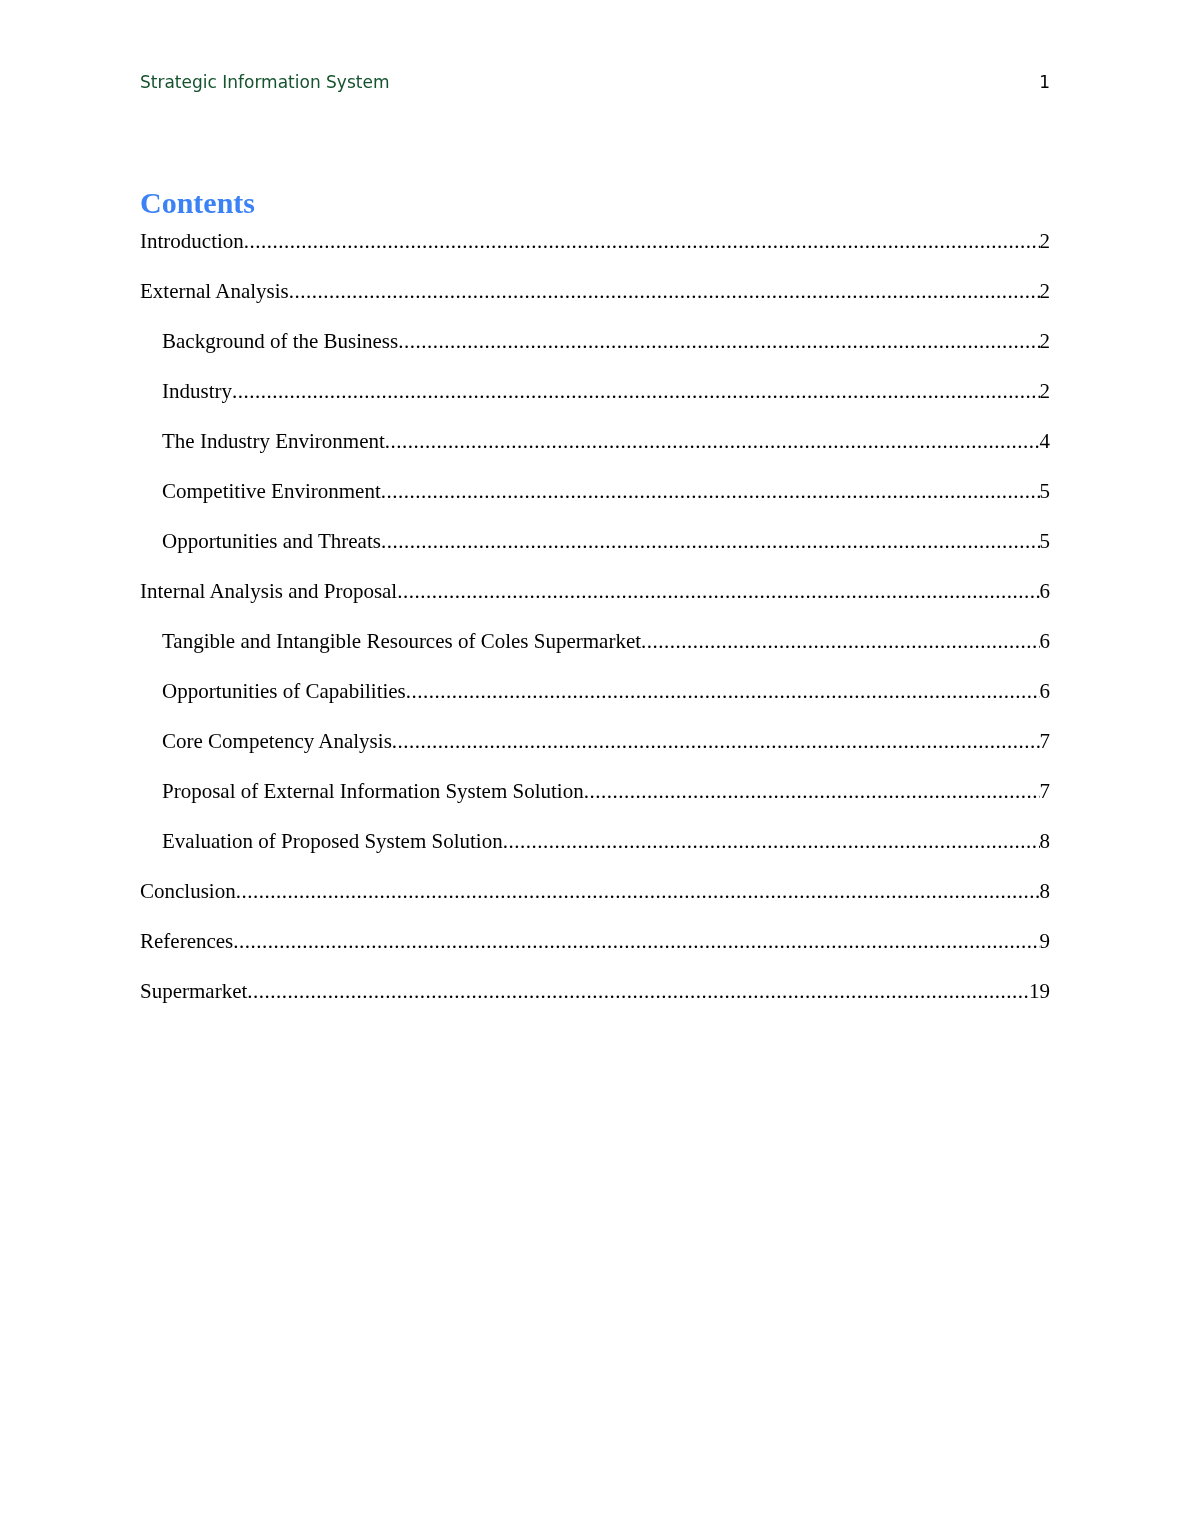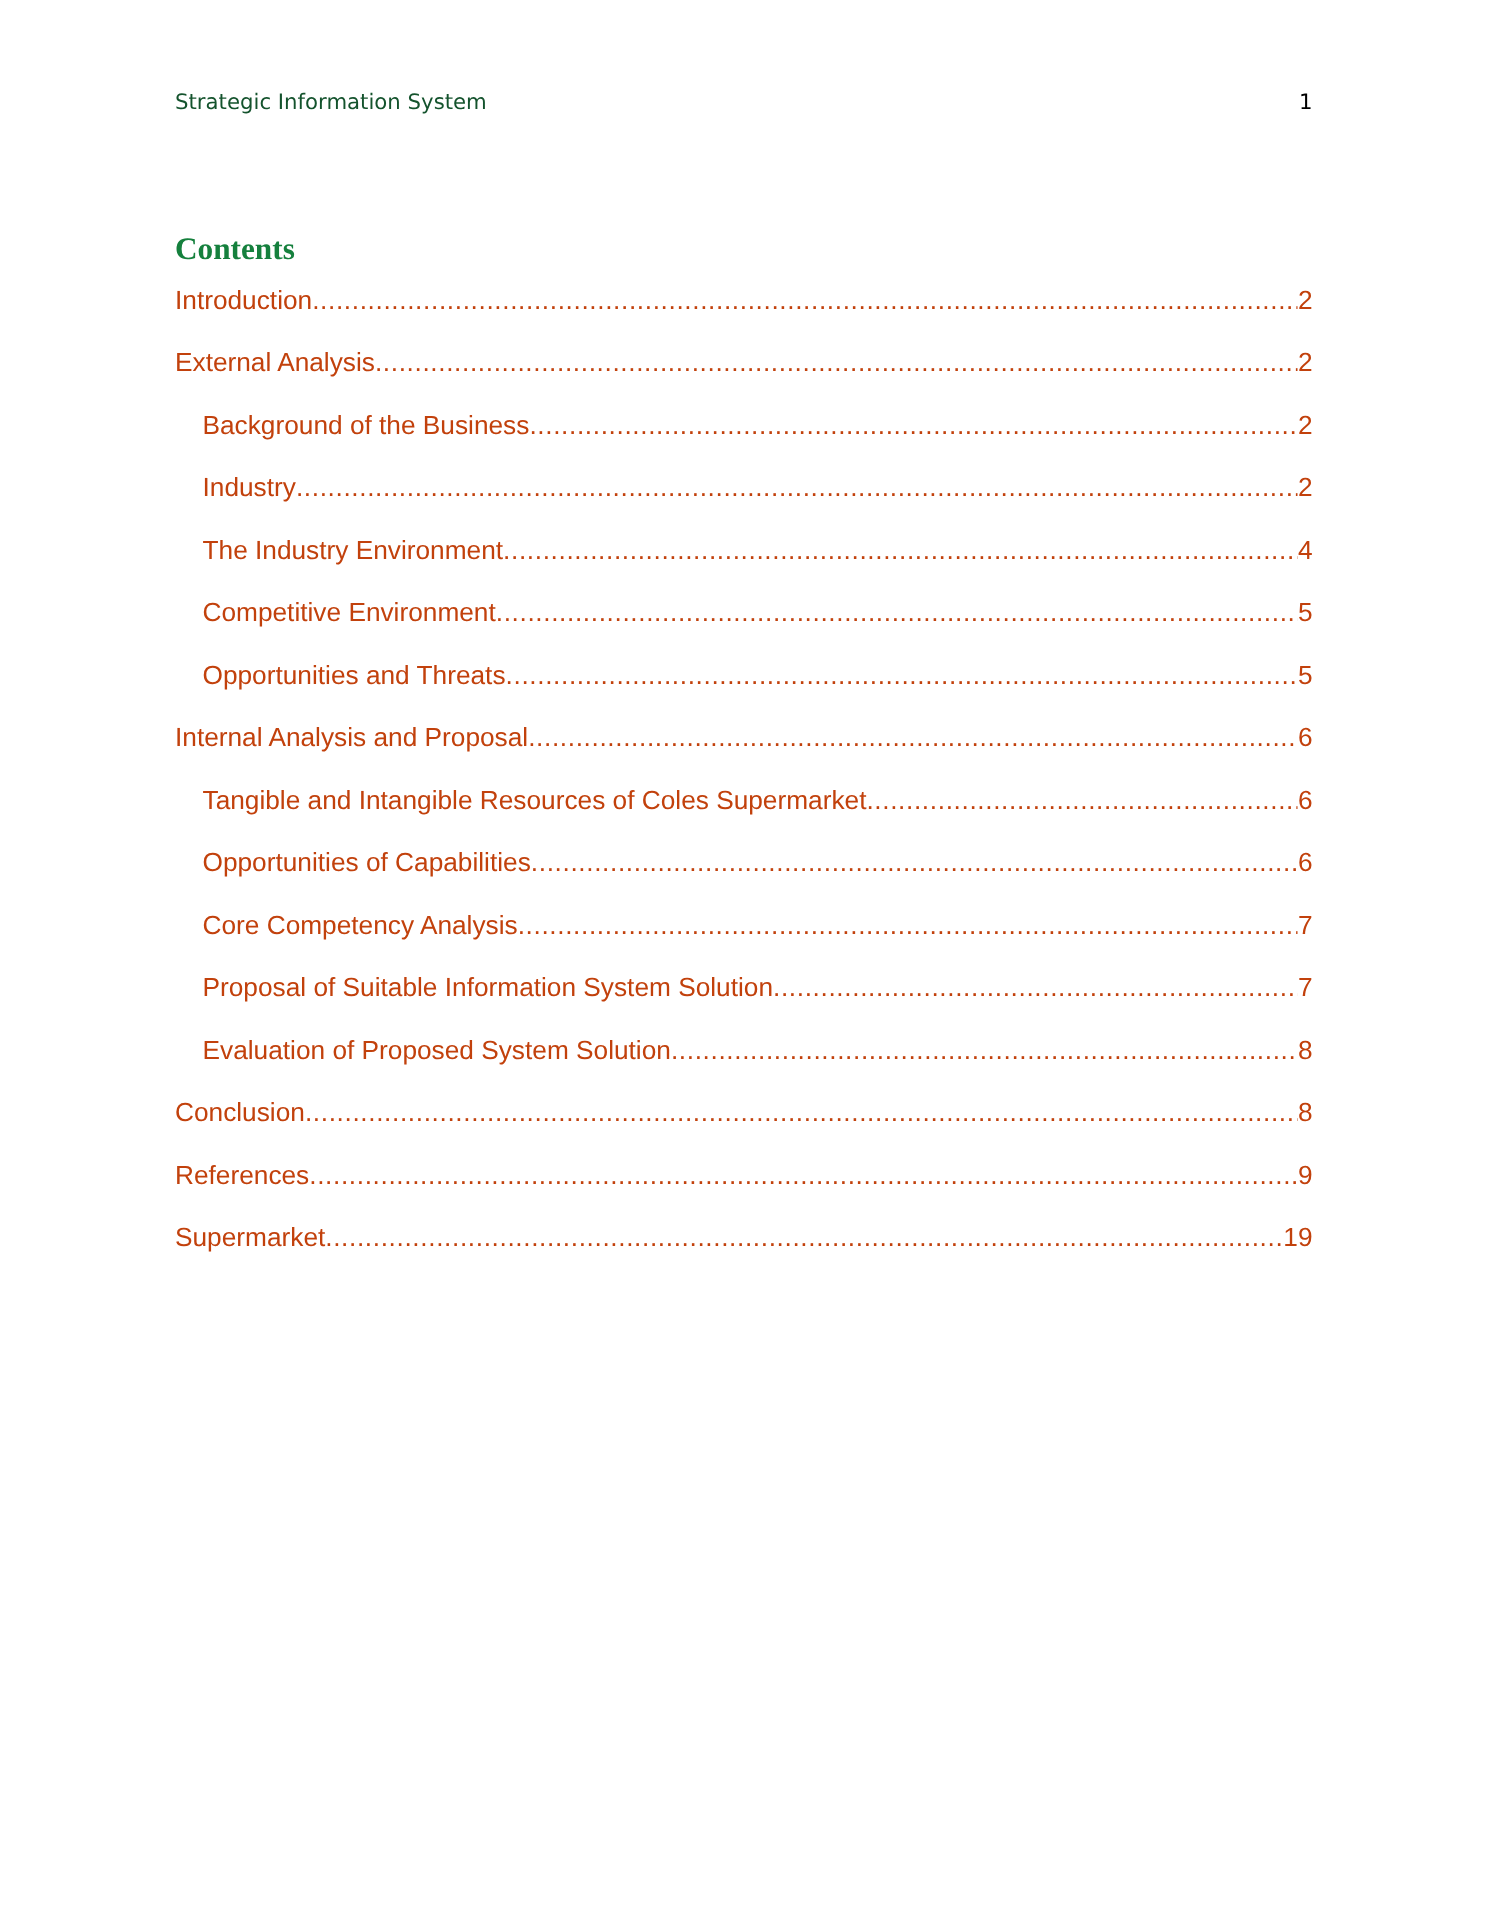--- a/index.html
+++ b/index.html
@@ -1,20 +1,20 @@
 <!DOCTYPE html>
 <html><head>
 <meta charset="utf-8">
 <style>
   html, body { margin:0; padding:0; background:#ffffff; }
   body { width:1190px; height:1540px; position:relative; overflow:hidden; }
   .header-title { position:absolute; left:140px; top:72px; font-family:"DejaVu Sans", sans-serif; font-size:17px; color:#14532d; }
   .header-page { position:absolute; right:140px; top:72px; font-family:"DejaVu Sans", sans-serif; font-size:17px; color:#000; }
-  .toc-title { position:absolute; left:140px; top:186px; font-family:"Liberation Serif", serif; font-weight:bold; font-size:25px; color:#15803d; }
-  .toc { position:absolute; left:140px; top:226px; width:910px; font-family:Liberation Sans, sans-serif; font-size:21px; color:#c2410c; }
+  .toc-title { position:absolute; left:140px; top:186px; font-family:"Liberation Serif", serif; font-weight:bold; font-size:30px; color:#3b82f6; }
+  .toc { position:absolute; left:140px; top:226px; width:910px; font-family:Liberation Serif, serif; font-size:21px; color:#000000; }
   .toc-row { display:flex; align-items:baseline; height:50px; line-height:30px; white-space:nowrap; overflow:hidden; }
   .toc-row.lvl2 { padding-left:22px;justify-content:flex-end; }
   .toc-label { flex:0 0 auto; }
   .toc-dots { flex:1 1 auto; overflow:hidden; letter-spacing:0.5px; }
   .toc-dots::after { content:"........................................................................................................................................................................................................................................................"; }
   .toc-page { flex:0 0 auto; }
 </style>
 </head>
 <body>
 
@@ -73,21 +73,21 @@
       <span class="toc-label">Opportunities of Capabilities</span>
       <span class="toc-dots"></span>
       <span class="toc-page">6</span>
     </div>
   <div class="toc-row lvl2">
       <span class="toc-label">Core Competency Analysis</span>
       <span class="toc-dots"></span>
       <span class="toc-page">7</span>
     </div>
   <div class="toc-row lvl2">
-      <span class="toc-label">Proposal of Suitable Information System Solution</span>
+      <span class="toc-label">Proposal of External Information System Solution</span>
       <span class="toc-dots"></span>
       <span class="toc-page">7</span>
     </div>
   <div class="toc-row lvl2">
       <span class="toc-label">Evaluation of Proposed System Solution</span>
       <span class="toc-dots"></span>
       <span class="toc-page">8</span>
     </div>
   <div class="toc-row lvl1">
       <span class="toc-label">Conclusion</span>

